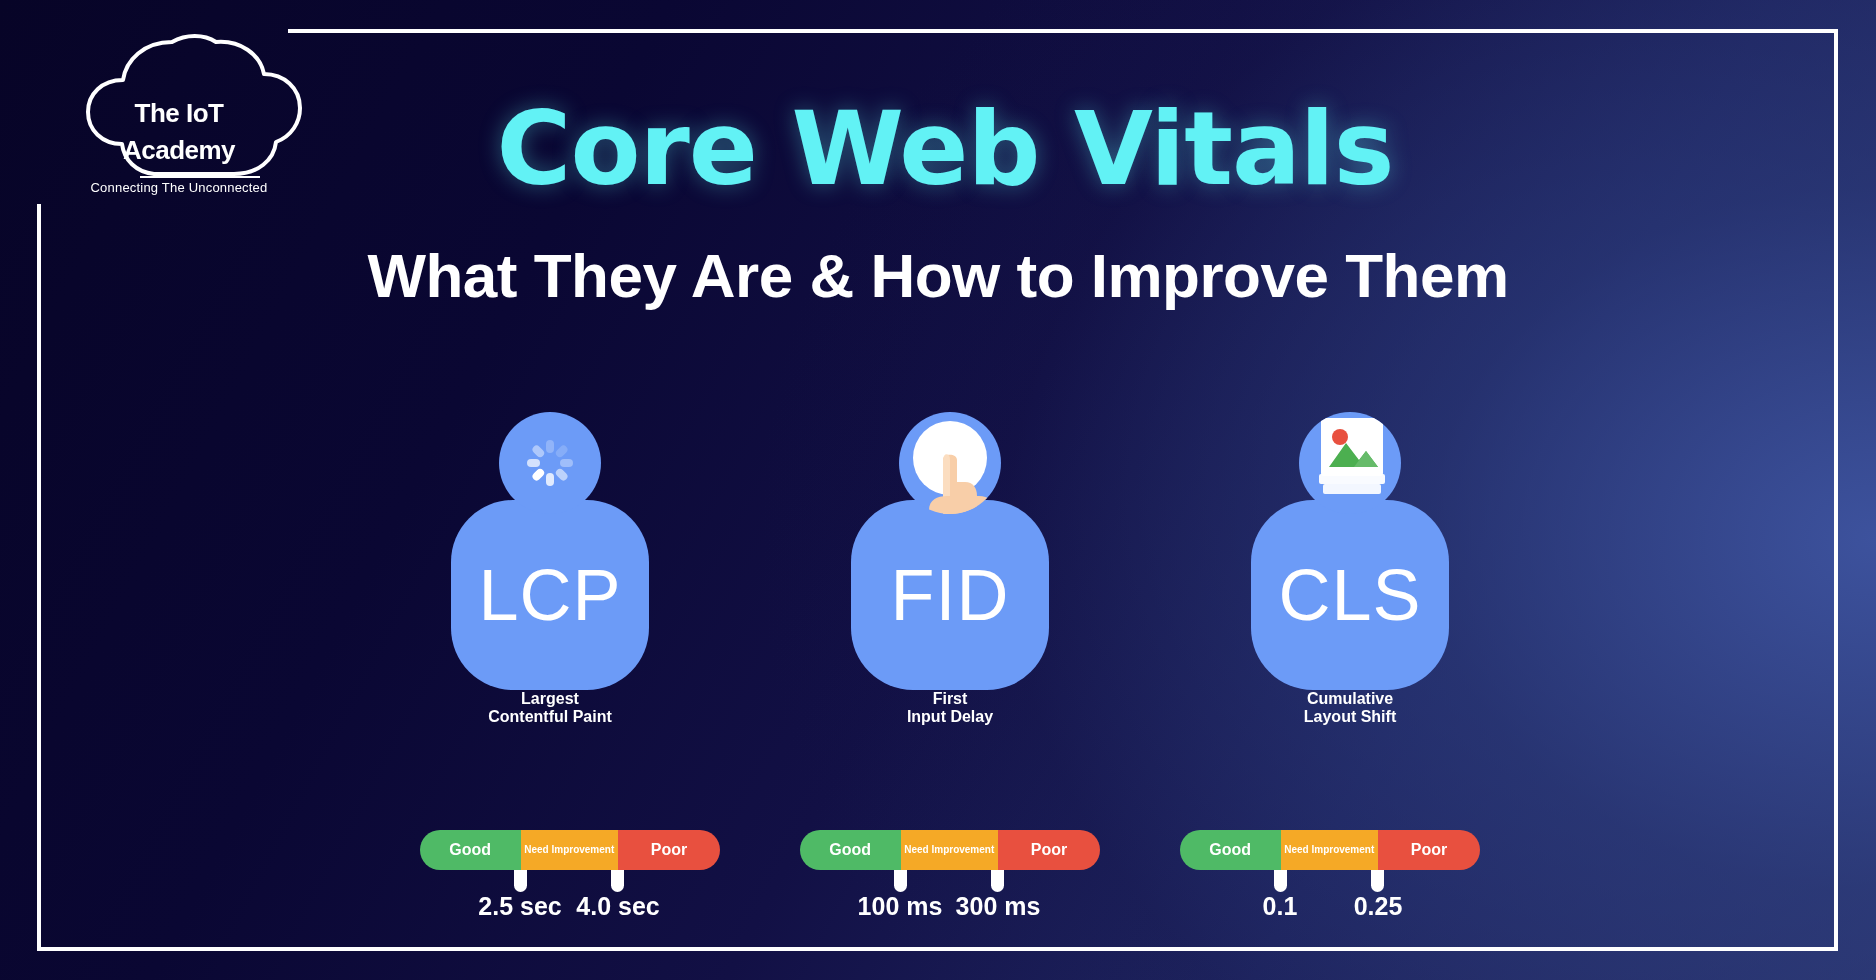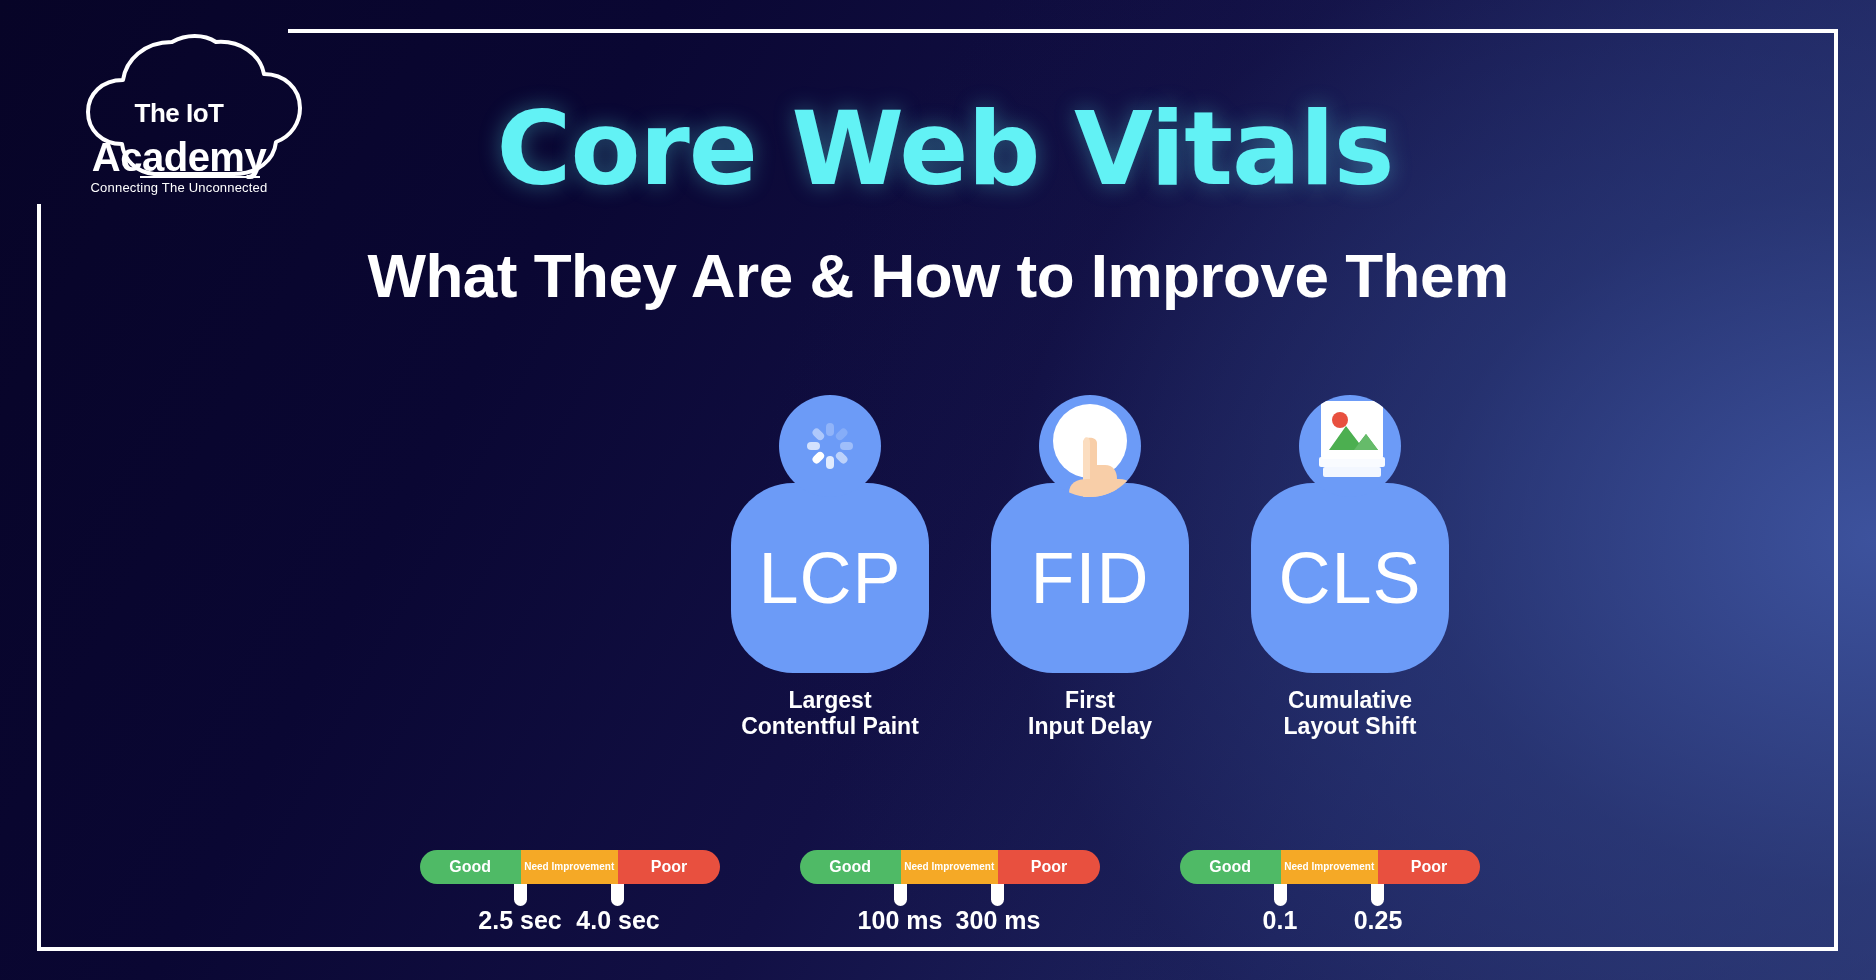--- a/index.html
+++ b/index.html
@@ -36,21 +36,21 @@
   
   #logo{
     position:absolute; left:44px; top:30px; width:270px; height:160px;
   }
   #logo svg{ position:absolute; left:0; top:0; }
   .logo-txt{
     position:absolute; width:100%; text-align:center; color:#fff;
     font-weight:bold; letter-spacing:-0.5px;
   }
   #logo-line1{ top:68px; font-size:26px; }
-  #logo-line2{ top:105px; font-size:40px; }
+  #logo-line2{ top:105px; font-size:26px; }
   #logo-underline{
     position:absolute; left:96px; top:146px; width:120px; height:2px;
     background:#ffffff;
   }
   #logo-tag{
     position:absolute; top:150px; width:100%; text-align:center;
     color:#ffffff; font-size:13px; letter-spacing:0.2px;
   }
 
   
@@ -63,22 +63,22 @@
   }
   #subtitle{
     position:absolute; left:0; top:245px; width:1876px; text-align:center;
     font-size:62px; font-weight:bold; color:#ffffff;
     letter-spacing:-0.5px; line-height:1.0;
     font-family:"Liberation Sans", sans-serif;
   }
 
   
   #metrics{
-    position:absolute; left:420px; top:395px; width:1060px; height:520px;
-    display:flex; justify-content:flex-end; align-items:flex-start;
+    position:absolute; left:420px; top:412px; width:1060px; height:520px;
+    display:flex; justify-content:space-between; align-items:flex-start;
   }
   .metric{
     position:relative; width:260px;
     display:flex; flex-direction:column; align-items:center;
   }
   .icon-bubble{
     position:relative; width:102px; height:102px; border-radius:50%;
     background:#6C9BF7; display:flex; align-items:center; justify-content:center;
     z-index:3; overflow:hidden;
   }
@@ -86,33 +86,33 @@
     position:relative; margin-top:-14px;
     width:198px; height:190px; border-radius:62px;
     background:#6C9BF7; display:flex; align-items:center; justify-content:center;
     z-index:2;
   }
   .card-abbr{
     color:#ffffff; font-size:72px; font-weight:400; letter-spacing:1px;
     font-family:"Liberation Sans", sans-serif;
   }
   .metric-name{
-    margin-top:14px; color:#ffffff; font-size:23px; font-weight:bold;
+    margin-top:0; color:#ffffff; font-size:16px; font-weight:bold;
     text-align:center; line-height:1.15; white-space:pre-line;
   }
 
   
   #bars{
     position:absolute; left:420px; top:830px; width:1060px; height:120px;
     display:flex; justify-content:space-between; align-items:flex-start;
   }
   .barcol{ position:relative; width:300px; }
   .bar{
-    position:relative; display:flex; width:300px; height:34px;
-    border-radius:21px; overflow:hidden;margin-top:20px;
+    position:relative; display:flex; width:300px; height:40px;
+    border-radius:21px; overflow:hidden;
   }
   .seg{
     display:flex; align-items:center; justify-content:center;
     color:#ffffff; font-weight:bold; text-align:center; line-height:1.02;
   }
   .seg-good{ width:33.5%; background:#4FBA66; font-size:16px; }
   .seg-ni{ width:32.5%; background:#F5A926; font-size:10px; }
   .seg-poor{ width:34%; background:#E8503F; font-size:16px; }
   .ticks{ position:relative; height:22px; }
   .tick{

